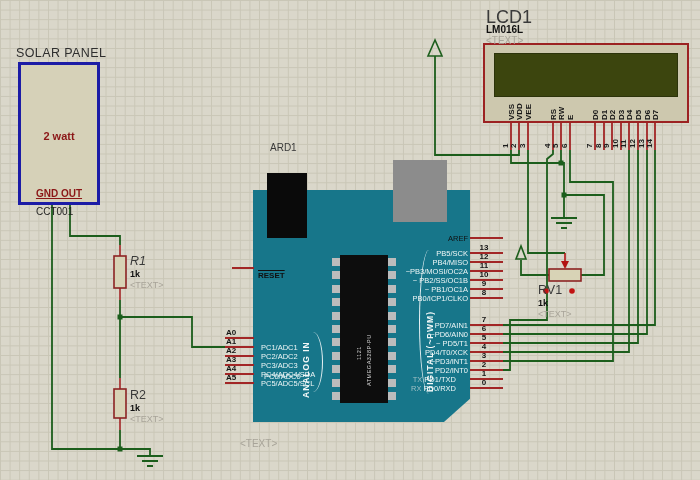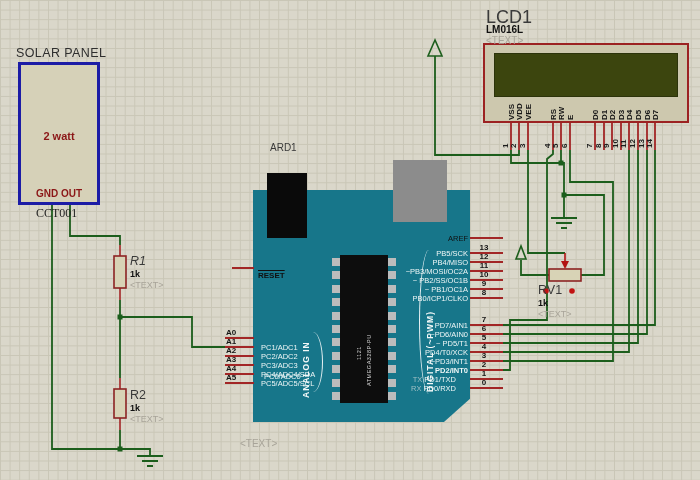--- a/index.html
+++ b/index.html
@@ -147,22 +147,22 @@
       <path class="stub" d="M470,238 H503 M470,253 H503 M470,262 H503 M470,271 H503 M470,280 H503 M470,289 H503 M470,298 H503 M470,325 H503 M470,334 H503 M470,343 H503 M470,352 H503 M470,361 H503 M470,370 H503 M470,379 H503 M470,388 H503"></path>
     </g>
 
     <g>
       <path class="stub" d="M225,338 H254 M225,347 H254 M225,356 H254 M225,365 H254 M225,374 H254 M225,383 H254 M232,268 H254"></path>
     </g>
   </svg>
 
   <span class="lbl title" style="left:16px;top:46px;">SOLAR PANEL</span>
   <span class="lbl dr" style="left:18px;top:130px;width:82px;text-align:center;font-size:11px;">2 watt</span>
-  <span class="lbl dr" style="left:18px;top:188px;width:82px;text-align:center;font-size:10px;">GND OUT</span>
-  <span class="lbl" style="left:36px;top:206px;font-size:12px;font-family:Liberation Serif, serif;">CCT001</span>
+  <span class="lbl dr" style="left:18px;top:188px;width:82px;text-align:center;font-size:10px;text-decoration:underline;">GND OUT</span>
+  <span class="lbl" style="left:36px;top:206px;font-size:10px;">CCT001</span>
 
   <span class="lbl ref" style="left:130px;top:254px;font-style:italic;">R1</span>
   <span class="lbl val" style="left:130px;top:269px;">1k</span>
   <span class="lbl ph" style="left:130px;top:280px;">&lt;TEXT&gt;</span>
 
   <span class="lbl ref" style="left:130px;top:388px;">R2</span>
   <span class="lbl val" style="left:130px;top:403px;">1k</span>
   <span class="lbl ph" style="left:130px;top:414px;">&lt;TEXT&gt;</span>
 
   <span class="lbl ref" style="left:538px;top:283px;">RV1</span>
@@ -177,21 +177,21 @@
   <span class="lbl rpin" style="left:352px;top:258px;">PB4/MISO</span>
   <span class="lbl rpin" style="left:352px;top:267px;">~PB3/MOSI/OC2A</span>
   <span class="lbl rpin" style="left:352px;top:276px;">~ PB2/SS/OC1B</span>
   <span class="lbl rpin" style="left:352px;top:285px;">~ PB1/OC1A</span>
   <span class="lbl rpin" style="left:352px;top:294px;">PB0/ICP1/CLKO</span>
   <span class="lbl rpin" style="left:352px;top:321px;">PD7/AIN1</span>
   <span class="lbl rpin" style="left:352px;top:330px;">~PD6/AIN0</span>
   <span class="lbl rpin" style="left:352px;top:339px;">~ PD5/T1</span>
   <span class="lbl rpin" style="left:352px;top:348px;">PD4/T0/XCK</span>
   <span class="lbl rpin" style="left:352px;top:357px;">~PD3/INT1</span>
-  <span class="lbl rpin" style="left:352px;top:366px;font-weight:bold;">PD2/INT0</span>
+  <span class="lbl rpin" style="left:352px;top:366px;">PD2/INT0</span>
   <span class="lbl rpin" style="left:340px;top:375px;"><span style="color:#9fbfc4;">TX</span>&nbsp;<span>PD1/TXD</span></span>
   <span class="lbl rpin" style="left:340px;top:384px;"><span style="color:#9fbfc4;">RX</span>&nbsp;<span>PD0/RXD</span></span>
 
   <span class="lbl rnum" style="left:473px;top:243px;">13</span>
   <span class="lbl rnum" style="left:473px;top:252px;">12</span>
   <span class="lbl rnum" style="left:473px;top:261px;">11</span>
   <span class="lbl rnum" style="left:473px;top:270px;">10</span>
   <span class="lbl rnum" style="left:473px;top:279px;">9</span>
   <span class="lbl rnum" style="left:473px;top:288px;">8</span>
   <span class="lbl rnum" style="left:473px;top:315px;">7</span>

